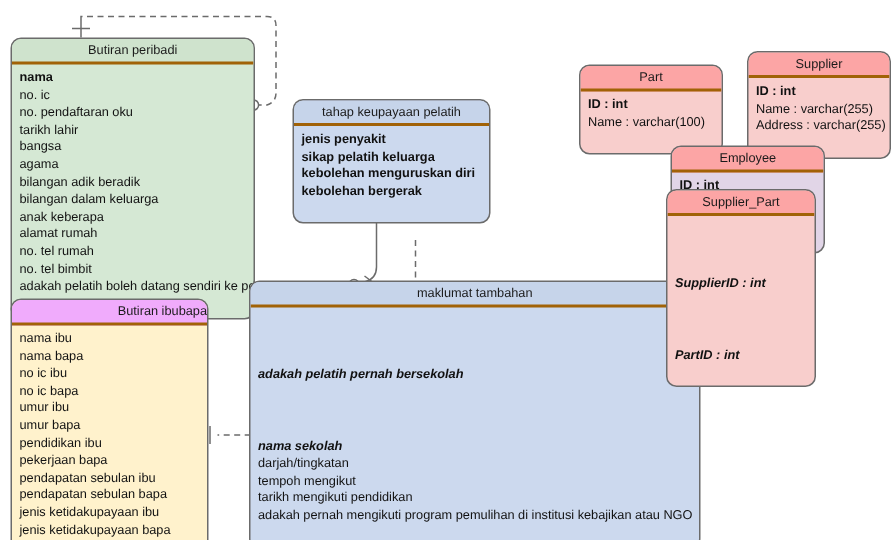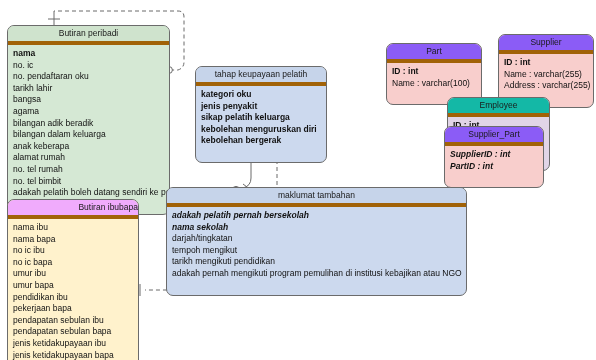--- a/index.html
+++ b/index.html
@@ -4,38 +4,38 @@
 <style>
   html,body{margin:0;padding:0;background:#ffffff;}
   body{width:596px;height:360px;position:relative;overflow:hidden;
        font-family:"Liberation Sans",sans-serif;}
   #canvas{position:absolute;left:0;top:0;width:596px;height:360px;}
   svg.links{position:absolute;left:0;top:0;width:596px;height:360px;overflow:visible;}
 
   .entity{position:absolute;border:1px solid #6b6b6b;border-radius:7px;
           box-sizing:border-box;overflow:hidden;}
   .entity .hdr{font-size:8.5px;text-align:center;line-height:11px;
-               padding:2px 0 2px 0;border-bottom:4px solid #a16207;
+               padding:2px 0 2px 0;border-bottom:2px solid #a16207;
                color:#1a1a1a;white-space:nowrap;}
   .entity .body{padding:3px 5px 15px 5px;}
   .entity .attr{font-size:8.5px;line-height:11.6px;color:#111;white-space:nowrap;}
   .attr.key{font-weight:bold;}
-  .attr.ital{font-style:italic;font-weight:bold;}
+  .attr.ital{font-style:italic;font-weight:bold;margin-top:36px;}
 
   
   .green{background:#d5e8d4;}
   .green .hdr{background:#cfe3cd;}
   .blue{background:#ccd9ee;}
   .blue .hdr{background:#c6d4ea;}
   .yellow{background:#fff2cc;}
   .yellow .hdr{background:#f0abfc;text-align:right;}
   .pink{background:#f8cecc;}
-  .pink .hdr{background:#8b5cf6;}
+  .pink .hdr{background:#fca5a5;}
   .purple{background:#e1d5e7;}
-  .purple .hdr{background:#14b8a6;}
+  .purple .hdr{background:#fca5a5;}
 
   .z1{z-index:3;} .z2{z-index:4;} .z3{z-index:5;}
 </style>
 </head>
 <body>
 
 <div id="canvas">
 
   <svg class="links">
     <g stroke="#6b6b6b" fill="none" stroke-width="1">
@@ -114,21 +114,20 @@
       <div class="attr">alamat rumah</div>
       <div class="attr">no. tel rumah</div>
       <div class="attr">no. tel bimbit</div>
       <div class="attr">adakah pelatih boleh datang sendiri ke pdk?</div>
     </div>
   </div>
 
   <div class="entity blue z1" style="left:195px;top:53px;width:132px;margin-top:13px;">
     <div class="hdr">tahap keupayaan pelatih</div>
     <div class="body">
-      <div class="attr key">kategori oku</div>
       <div class="attr key">jenis penyakit</div>
       <div class="attr key">sikap pelatih keluarga</div>
       <div class="attr key">kebolehan menguruskan diri</div>
       <div class="attr key">kebolehan bergerak</div>
     </div>
   </div>
 
   <div class="entity yellow z1" style="left:7px;top:199px;width:132px;">
     <div class="hdr">Butiran ibubapa</div>
     <div class="body">

